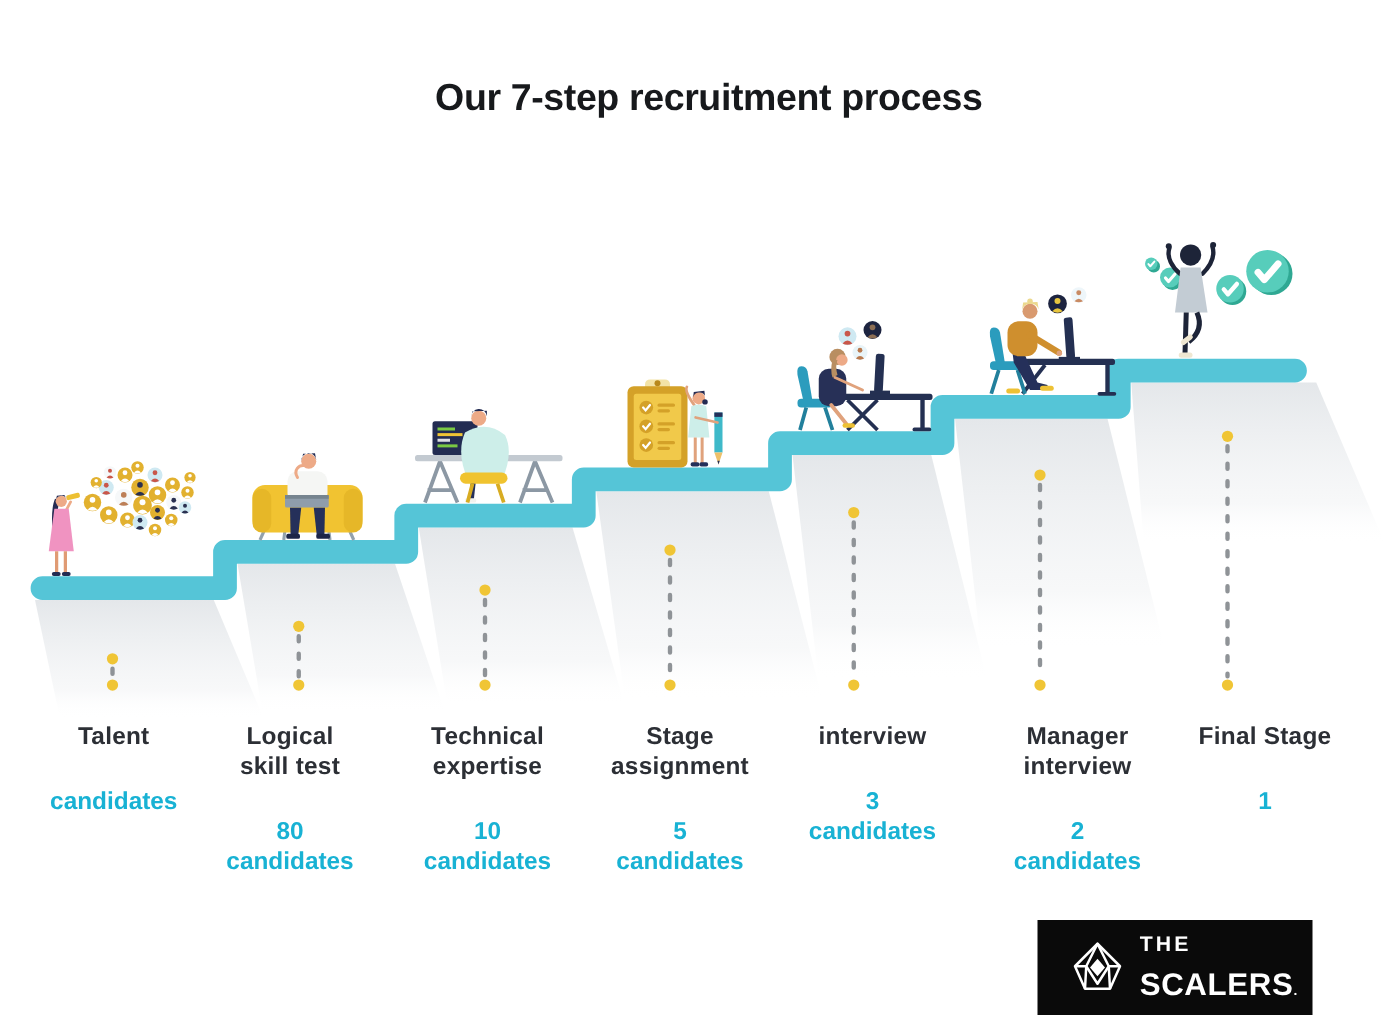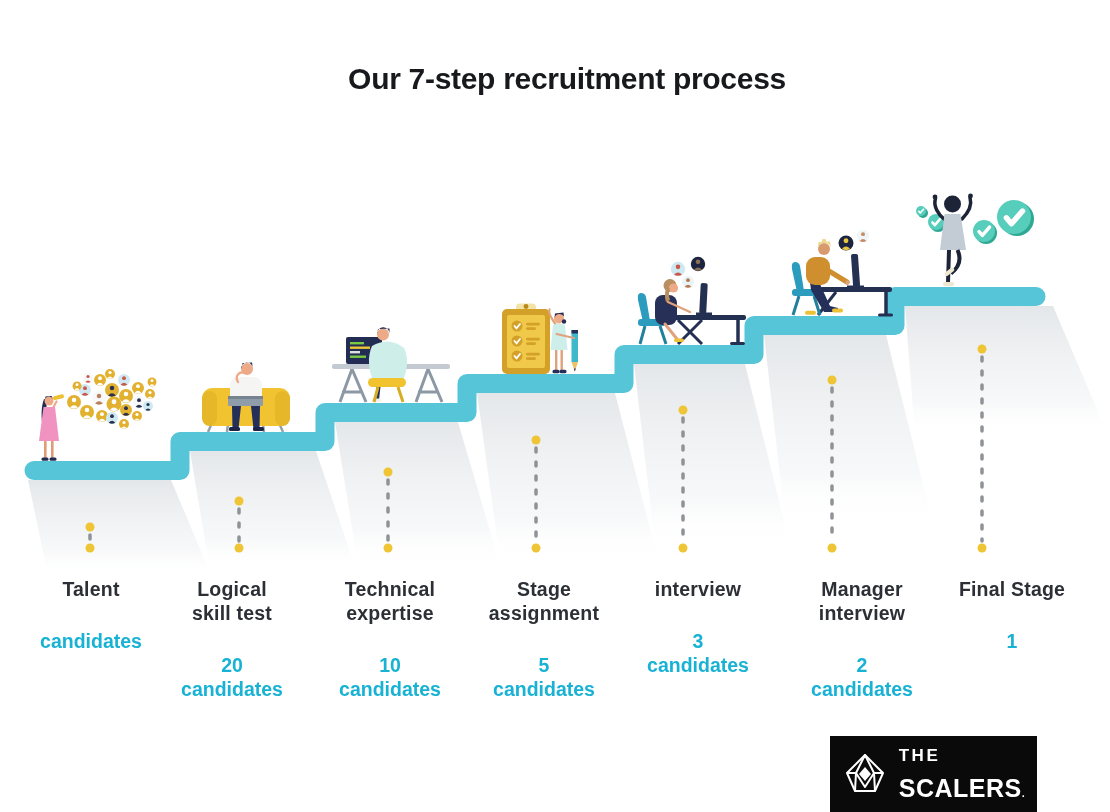--- a/index.html
+++ b/index.html
@@ -12,21 +12,21 @@
     position:absolute;top:62px;left:0;right:0;text-align:center;
     font-size:30px;font-weight:700;color:#17191c;letter-spacing:-.3px;margin-left:24px;
   }
   .col{position:absolute;top:577px;width:170px;text-align:center;}
   .lbl{font-size:19.5px;font-weight:700;color:#2c2f35;line-height:24px;letter-spacing:.2px;}
   .lbl span{display:block;}
   .cnt{margin-top:28px;font-size:19.5px;font-weight:700;color:#18b2d4;line-height:24px;}
   .cnt span{display:block;}
   .logo{
     position:absolute;left:830px;top:736px;width:207px;height:76px;background:#0a0a0a;
-    display:flex;align-items:center;justify-content:center;gap:11px;
+    display:flex;align-items:center;justify-content:center;gap:11px;padding-left:13px;
   }
   .logo-text{color:#ffffff;font-weight:700;line-height:1;}
   .logo-the{font-size:17px;letter-spacing:2.5px;}
   .logo-scalers{font-size:25px;letter-spacing:.5px;margin-top:12px;}
   .logo-mark{font-size:11px;vertical-align:baseline;}
 </style>
 </head>
 <body>
 
 <svg id="scene" width="1110" height="812" viewBox="0 0 1110 812">
@@ -317,21 +317,21 @@
   <div class="cnt">
     <span>candidates</span>
   </div>
 </div>
 <div class="col" style="left:147px">
   <div class="lbl">
     <span>Logical</span>
     <span>skill test</span>
   </div>
   <div class="cnt">
-    <span>20</span>
+    <span>80</span>
     <span>candidates</span>
   </div>
 </div>
 <div class="col" style="left:305px">
   <div class="lbl">
     <span>Technical</span>
     <span>expertise</span>
   </div>
   <div class="cnt">
     <span>10</span>

